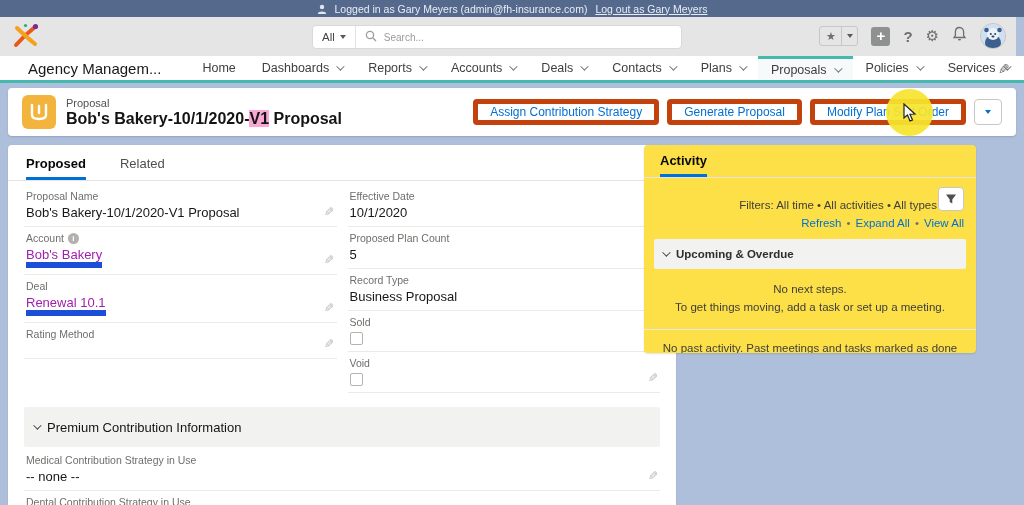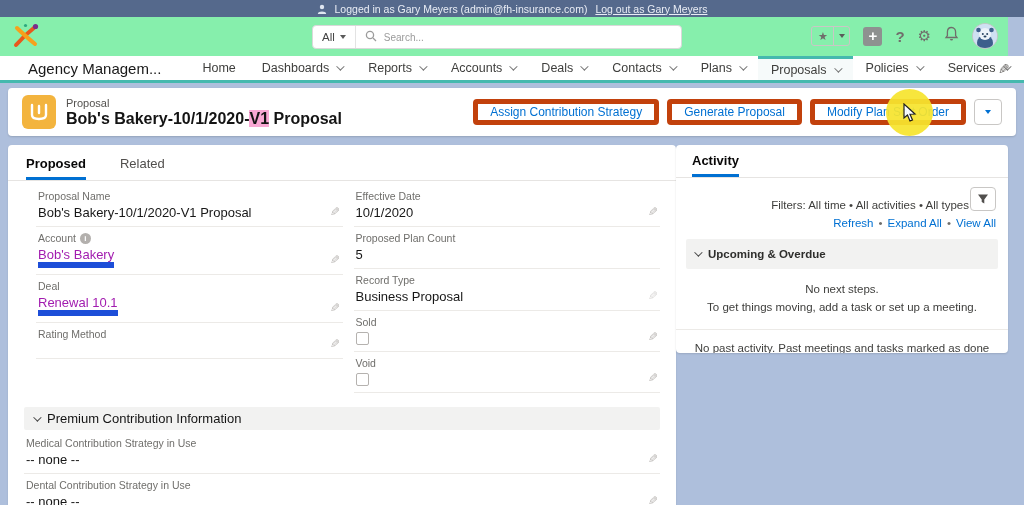--- a/index.html
+++ b/index.html
@@ -7,21 +7,21 @@
   .screen { position:relative; width:1024px; height:505px; overflow:hidden; background:#aebfdc; }
 
   
   .utilbar { position:absolute; top:0; left:0; right:0; height:17px; background:#55698c;
              display:flex; align-items:center; justify-content:center; gap:8px;
              color:#e9edf5; font-size:10.5px; }
   .utilbar a { color:#e9edf5; text-decoration:underline; }
   .person-icon svg { display:block; }
 
   
-  .gheader { position:absolute; top:17px; left:0; right:16px; height:39px; background:#86efac; }
+  .gheader { position:absolute; top:17px; left:0; right:8px; height:39px; background:#e5e5e5; }
   .logo { position:absolute; left:12px; top:5px; width:28px; height:28px; }
   .searchbox { position:absolute; left:312px; top:8px; width:370px; height:24px;
                border:1px solid #d9d9d9; border-radius:4px; background:#fff; display:flex; align-items:center; }
   .search-scope { display:flex; align-items:center; gap:5px; padding:0 9px; height:100%;
                   border-right:1px solid #e3e3e3; font-size:11.5px; color:#444; cursor:pointer; }
   .searchbox input { border:none; outline:none; flex:1; font-size:10px; color:#333;
                      font-family:"Liberation Sans", sans-serif; }
   .searchbox input::placeholder { color:#9b9b9b; }
   .search-mag { margin:0 7px 0 9px; }
   .hdr-icons { position:absolute; right:10px; top:6px; display:flex; align-items:center; gap:13px; }
@@ -72,37 +72,37 @@
   .click-highlight { position:absolute; left:886px; top:89px; width:47px; height:47px; border-radius:50%;
                      background:#f7e52f; opacity:.93; z-index:20; display:flex; align-items:center; justify-content:center; }
 
   
   .detailcard { position:absolute; left:8px; top:145px; width:668px; height:360px; background:#fff;
                 border-radius:4px 4px 0 0; box-shadow:0 1px 2px rgba(0,0,0,.12); overflow:hidden; }
   .tabsrow { display:flex; gap:34px; padding:0 18px; height:36px; align-items:flex-end;
              border-bottom:1px solid #e6e4e2; }
   .tab { font-size:13px; color:#514f4d; padding-bottom:9px; cursor:pointer; }
   .tab.active { font-weight:bold; color:#080707; border-bottom:3px solid #0070d2; padding-bottom:6px; }
-  .fieldgrid { display:grid; grid-template-columns:1fr 1fr; column-gap:11px; padding:4px 16px 0 28px; }
+  .fieldgrid { display:grid; grid-template-columns:1fr 1fr; column-gap:11px; padding:4px 16px 0 16px; }
   .frow { position:relative; border-bottom:1px solid #eceae7; padding:5px 2px 6px 2px; min-height:36px; }
   .flabel { font-size:10.5px; color:#6f6e6b; display:flex; align-items:center; gap:4px; }
   .fvalue { font-size:13px; color:#171717; margin-top:3px; }
   .fvalue.link { color:#a21caf; border-bottom:6px solid #1d4ed8; display:inline-block; cursor:pointer; }
   .pencil { position:absolute; right:2px; bottom:7px; font-size:12px; color:#b8b5b2; transform:scaleX(-1); cursor:pointer; }
   .pencil.faded { opacity:.55; }
   .checkbox { width:13px; height:13px; border:1px solid #b5b2af; border-radius:2px; background:#fff; margin-top:4px; }
   .info-icon { width:11px; height:11px; border-radius:50%; background:#b3b0ad; color:#fff; font-size:8px;
                display:inline-flex; align-items:center; justify-content:center; font-weight:bold; }
-  .sectionbar { margin:14px 16px 0 16px; background:#f2f2f1; border-radius:2px; height:23px;
+  .sectionbar { margin:14px 16px 0 16px; background:#f2f2f1; border-radius:2px; height:40px;
                 display:flex; align-items:center; gap:8px; padding:0 9px; font-size:13px; color:#141414; cursor:pointer; }
   .sectionbar .chev { border-color:#444; }
   .sectionfields { padding:2px 16px 0 16px; }
 
   
-  .activitycard { position:absolute; left:676px; top:145px; width:332px; height:208px; background:#ffffff;
+  .activitycard { position:absolute; left:644px; top:145px; width:332px; height:208px; background:#fde047;
                   border-radius:4px; box-shadow:0 1px 2px rgba(0,0,0,.12); overflow:hidden; }
   .act-tabsrow { display:flex; padding:0 16px; height:33px; align-items:flex-end; border-bottom:1px solid #e6e4e2; }
   .filtersrow { display:flex; align-items:flex-end; justify-content:flex-end; gap:1px; padding:9px 12px 4px 12px; }
   .filters-text { font-size:11.5px; color:#3e3e3c; }
   .filter-btn { width:26px; height:24px; border:1px solid #c9c7c5; border-radius:4px; background:#fff;
                 display:flex; align-items:center; justify-content:center; cursor:pointer; }
   .linksrow { display:flex; justify-content:flex-end; gap:5px; padding:2px 12px 8px 12px;
               font-size:11.5px; color:#0070d2; }
   .linksrow .dot { color:#706e6b; }
   .linksrow span[data-interactable="true"] { cursor:pointer; }

